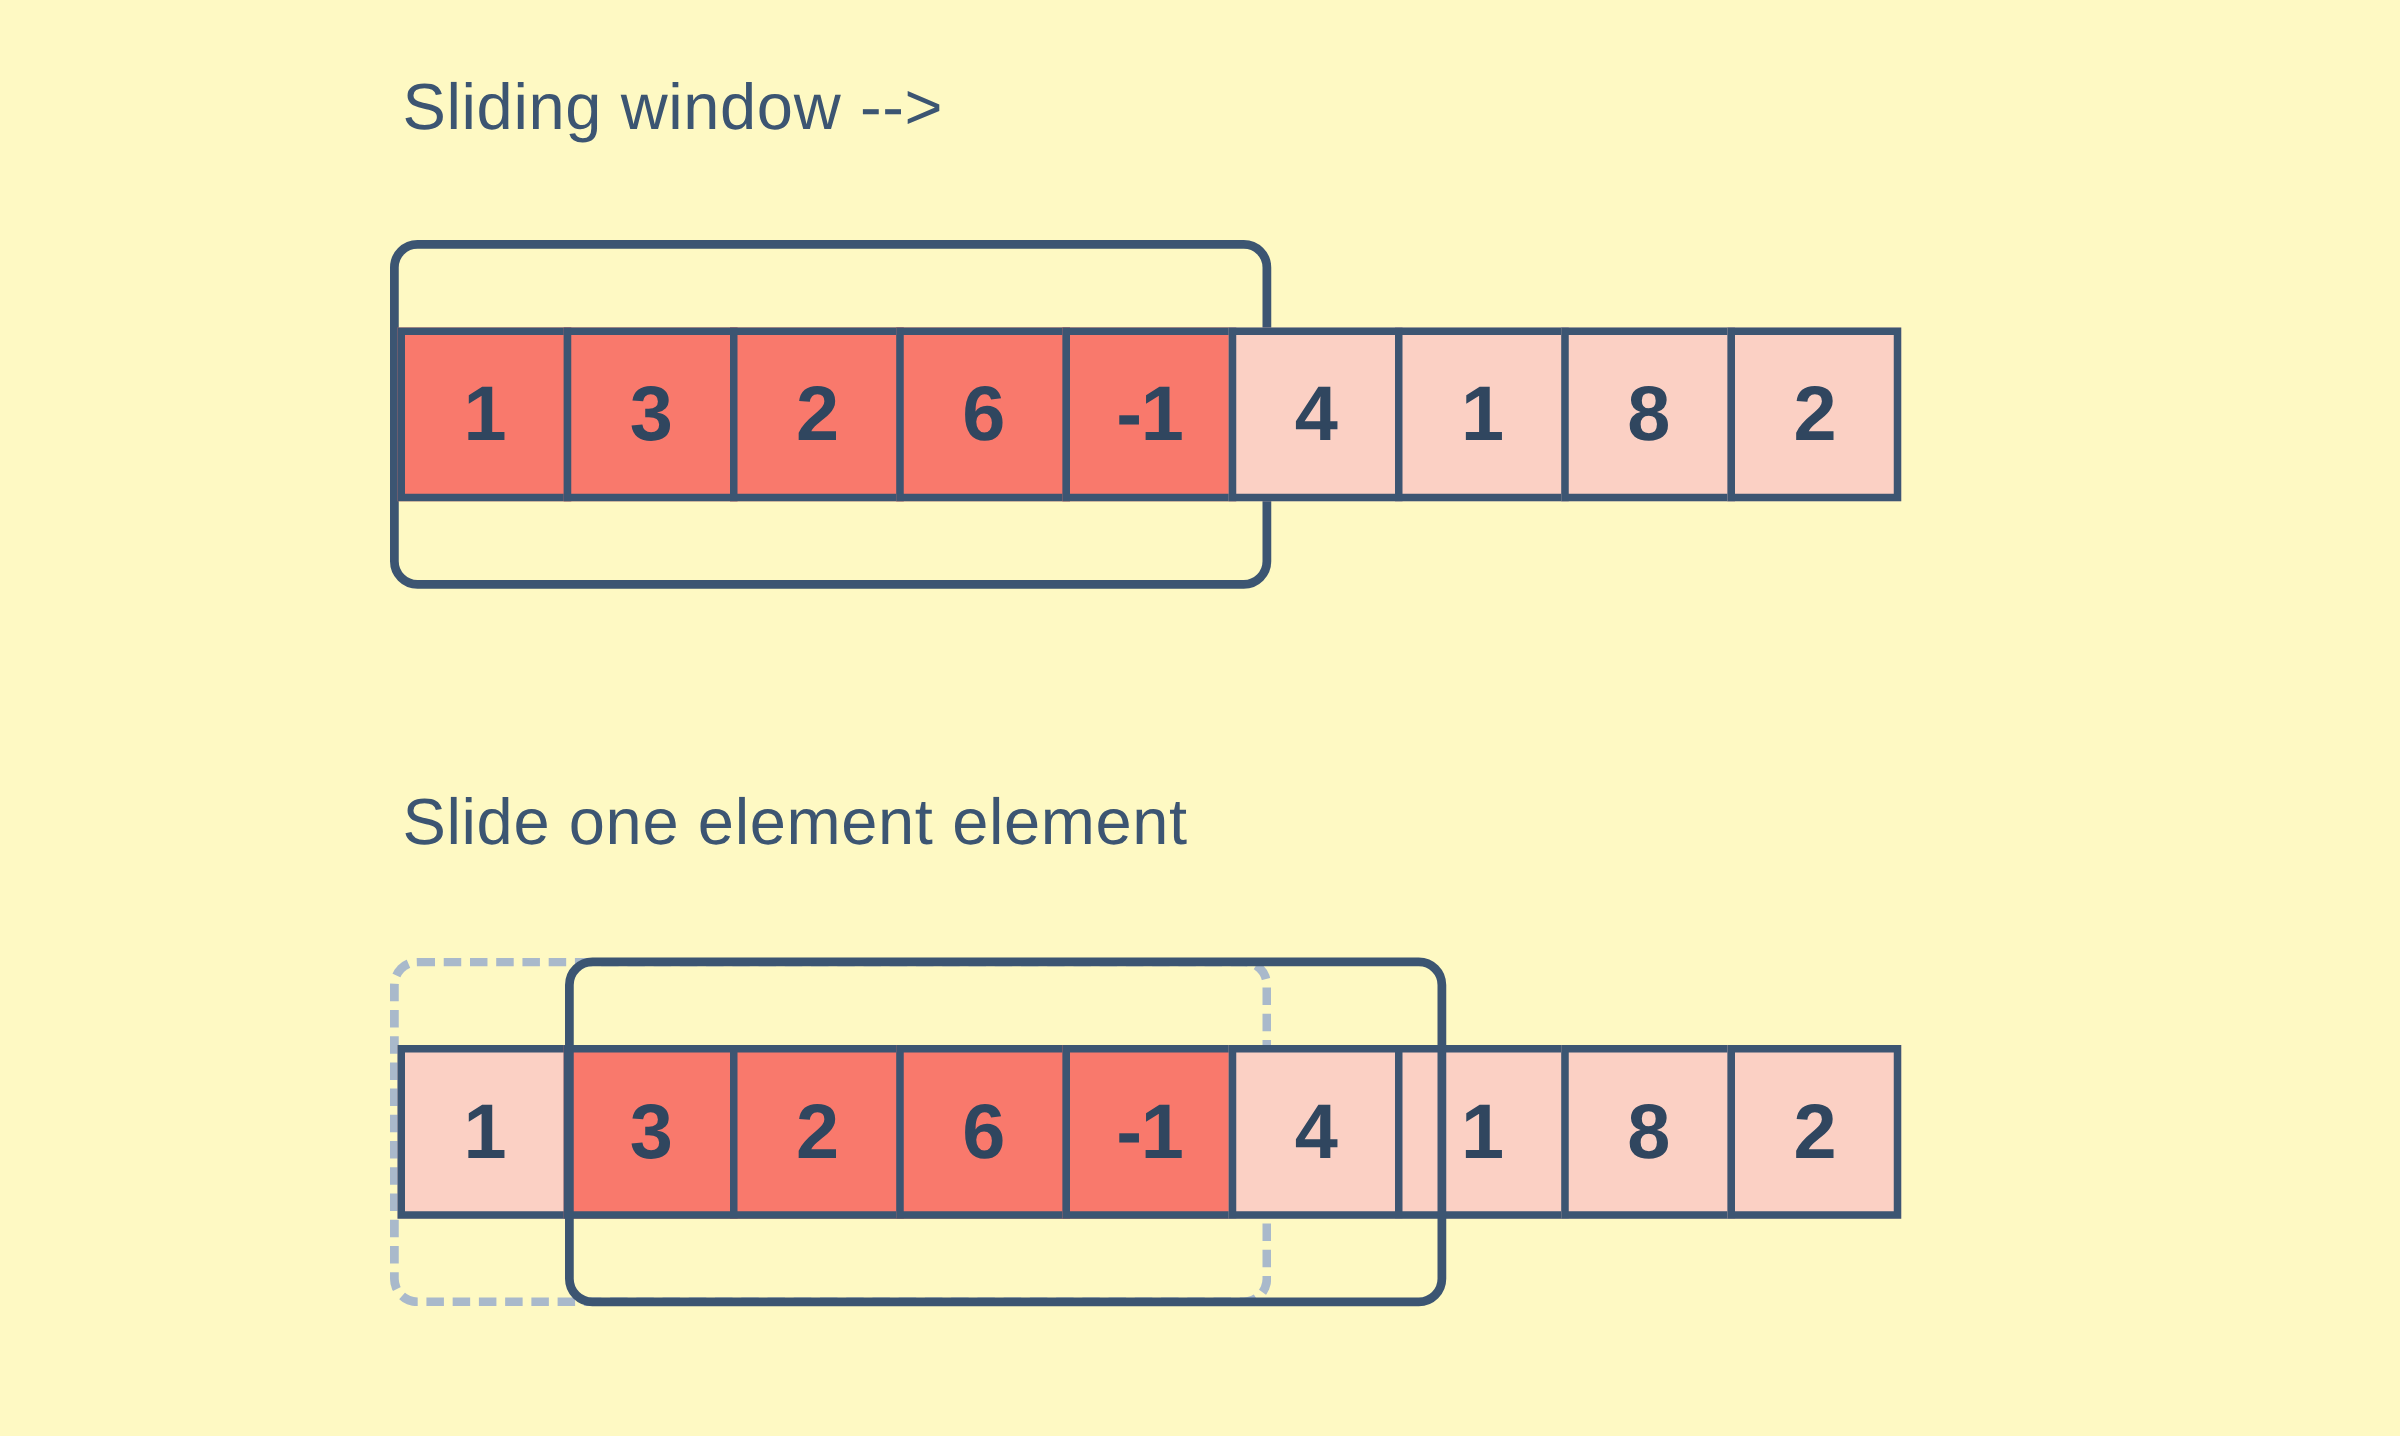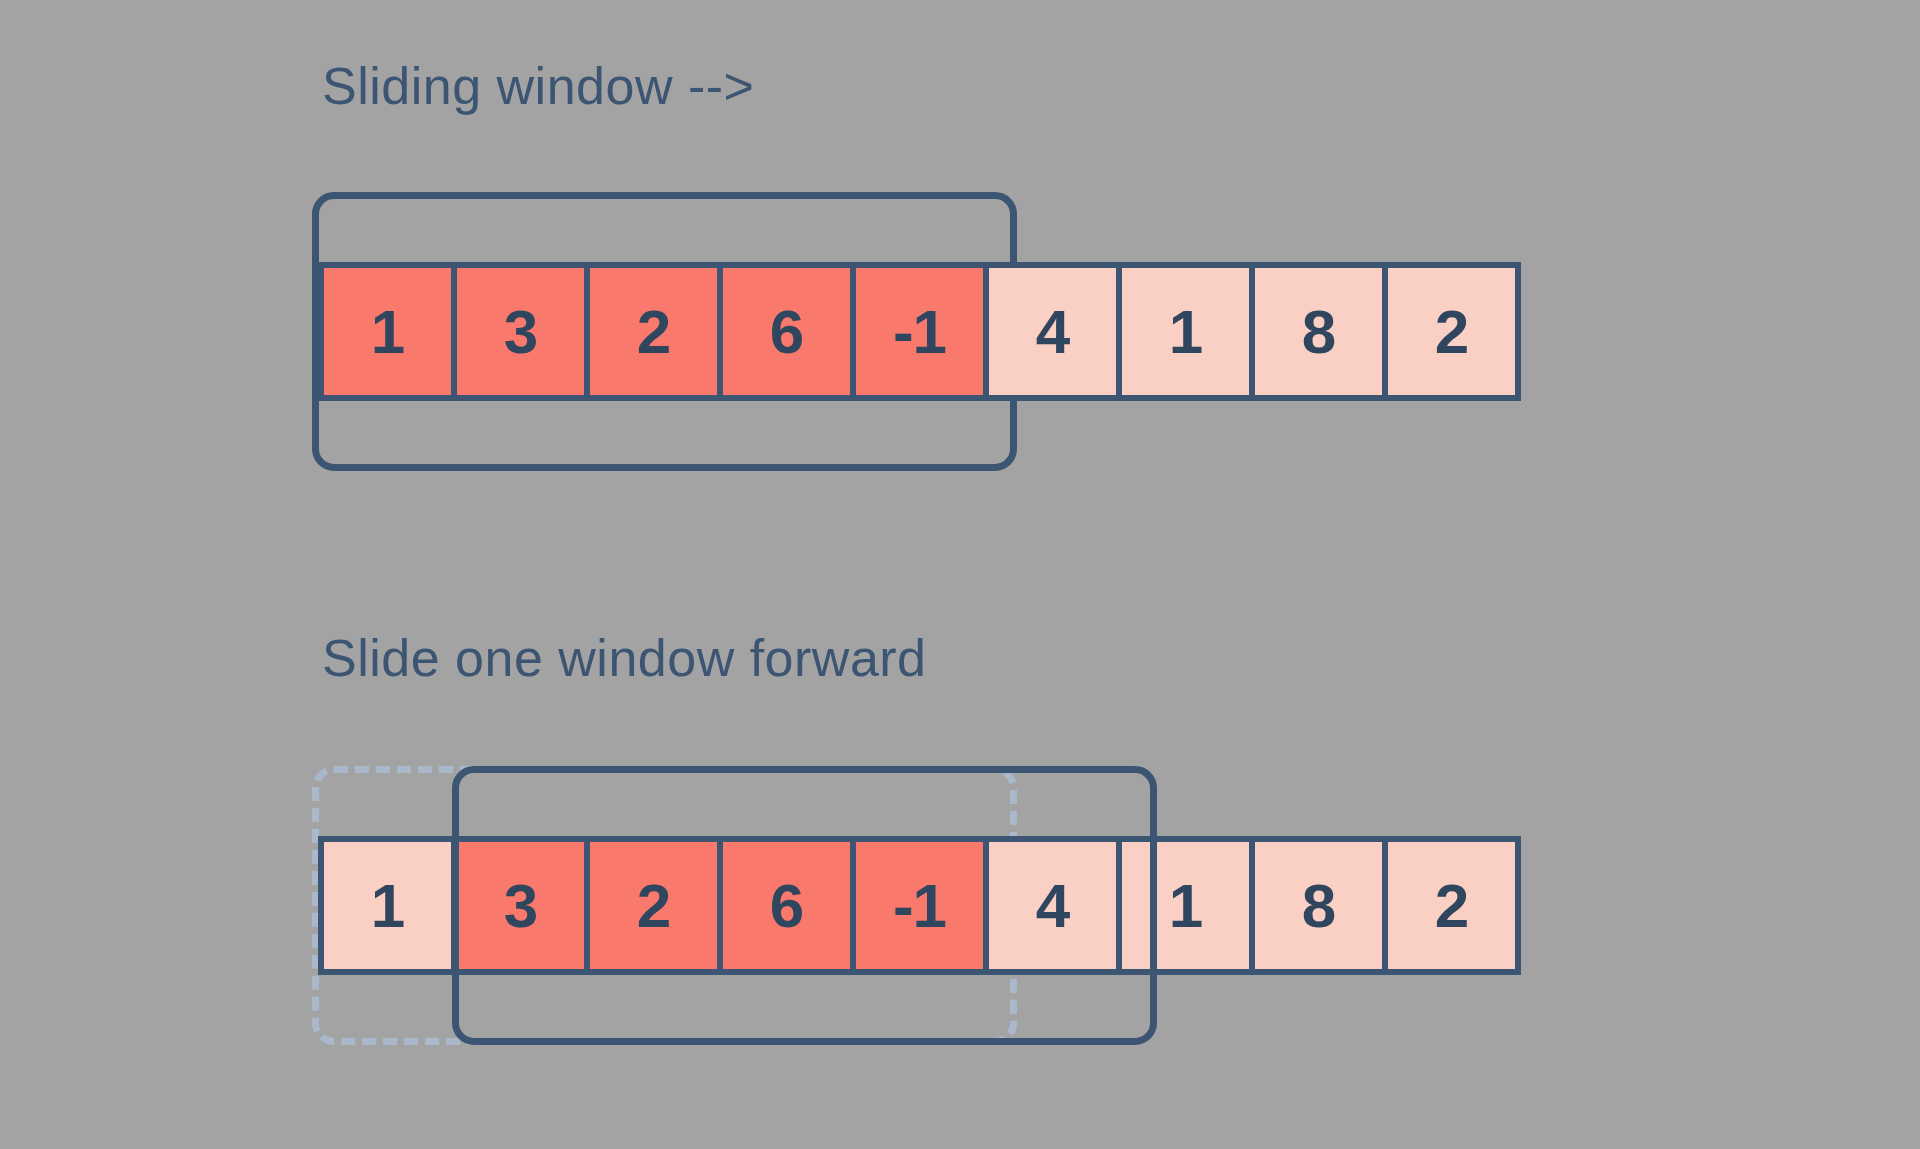--- a/index.html
+++ b/index.html
@@ -11,21 +11,21 @@
     width: 1920px;
     height: 1149px;
     font-family: "Liberation Sans", sans-serif;
     overflow: hidden;
     position: relative;
   }
 
   .canvas {
     position: absolute;
     inset: 0;
-    background: #a3a3a3;
+    background: #fef9c3;
   }
 
   
   .section-title {
     position: absolute;
     color: #3c5572;
     font-size: 52px;
     font-weight: 400;
     letter-spacing: 0.5px;
     white-space: nowrap;
@@ -112,21 +112,21 @@
     <div class="cell active">3</div>
     <div class="cell active">2</div>
     <div class="cell active">6</div>
     <div class="cell active">-1</div>
     <div class="cell inactive">4</div>
     <div class="cell inactive">1</div>
     <div class="cell inactive">8</div>
     <div class="cell inactive">2</div>
   </div>
 
-  <div class="section-title" id="title-2">Slide one window forward</div>
+  <div class="section-title" id="title-2">Slide one element element</div>
 
   <div class="window-box-dashed" id="window-dashed-2"></div>
 
   <div class="array-row" id="row-2">
     <div class="cell inactive">1</div>
     <div class="cell active">3</div>
     <div class="cell active">2</div>
     <div class="cell active">6</div>
     <div class="cell active">-1</div>
     <div class="cell inactive">4</div>

